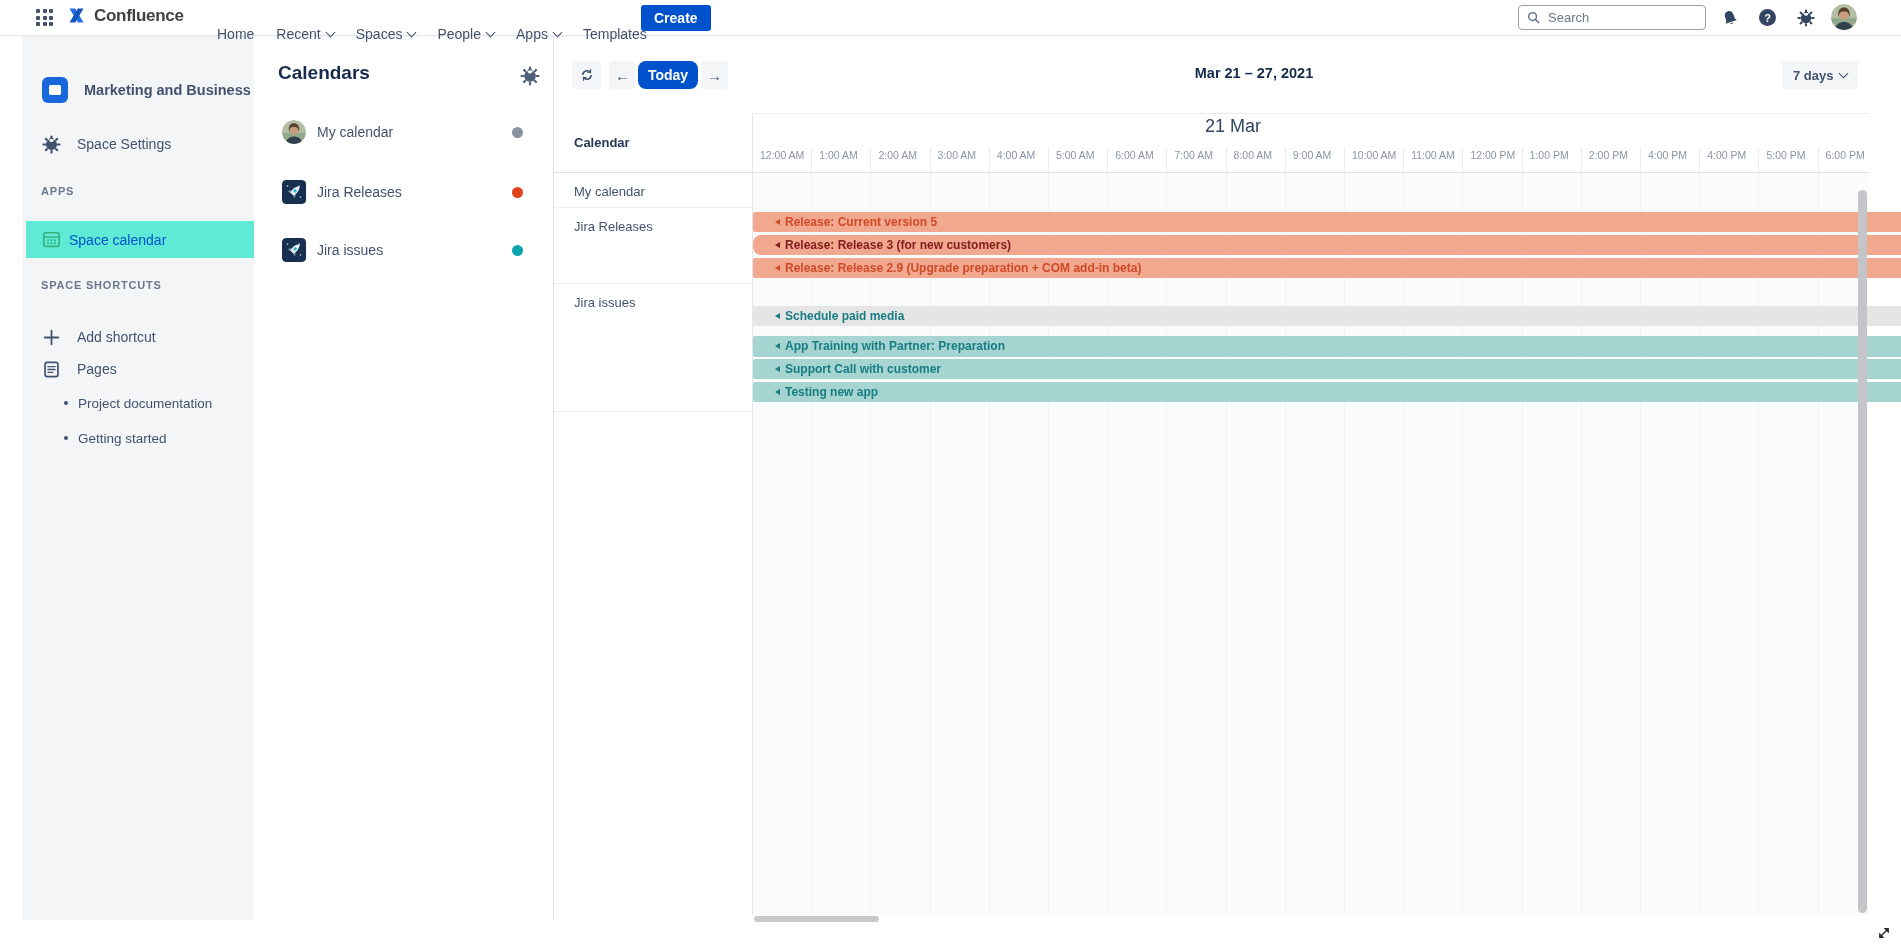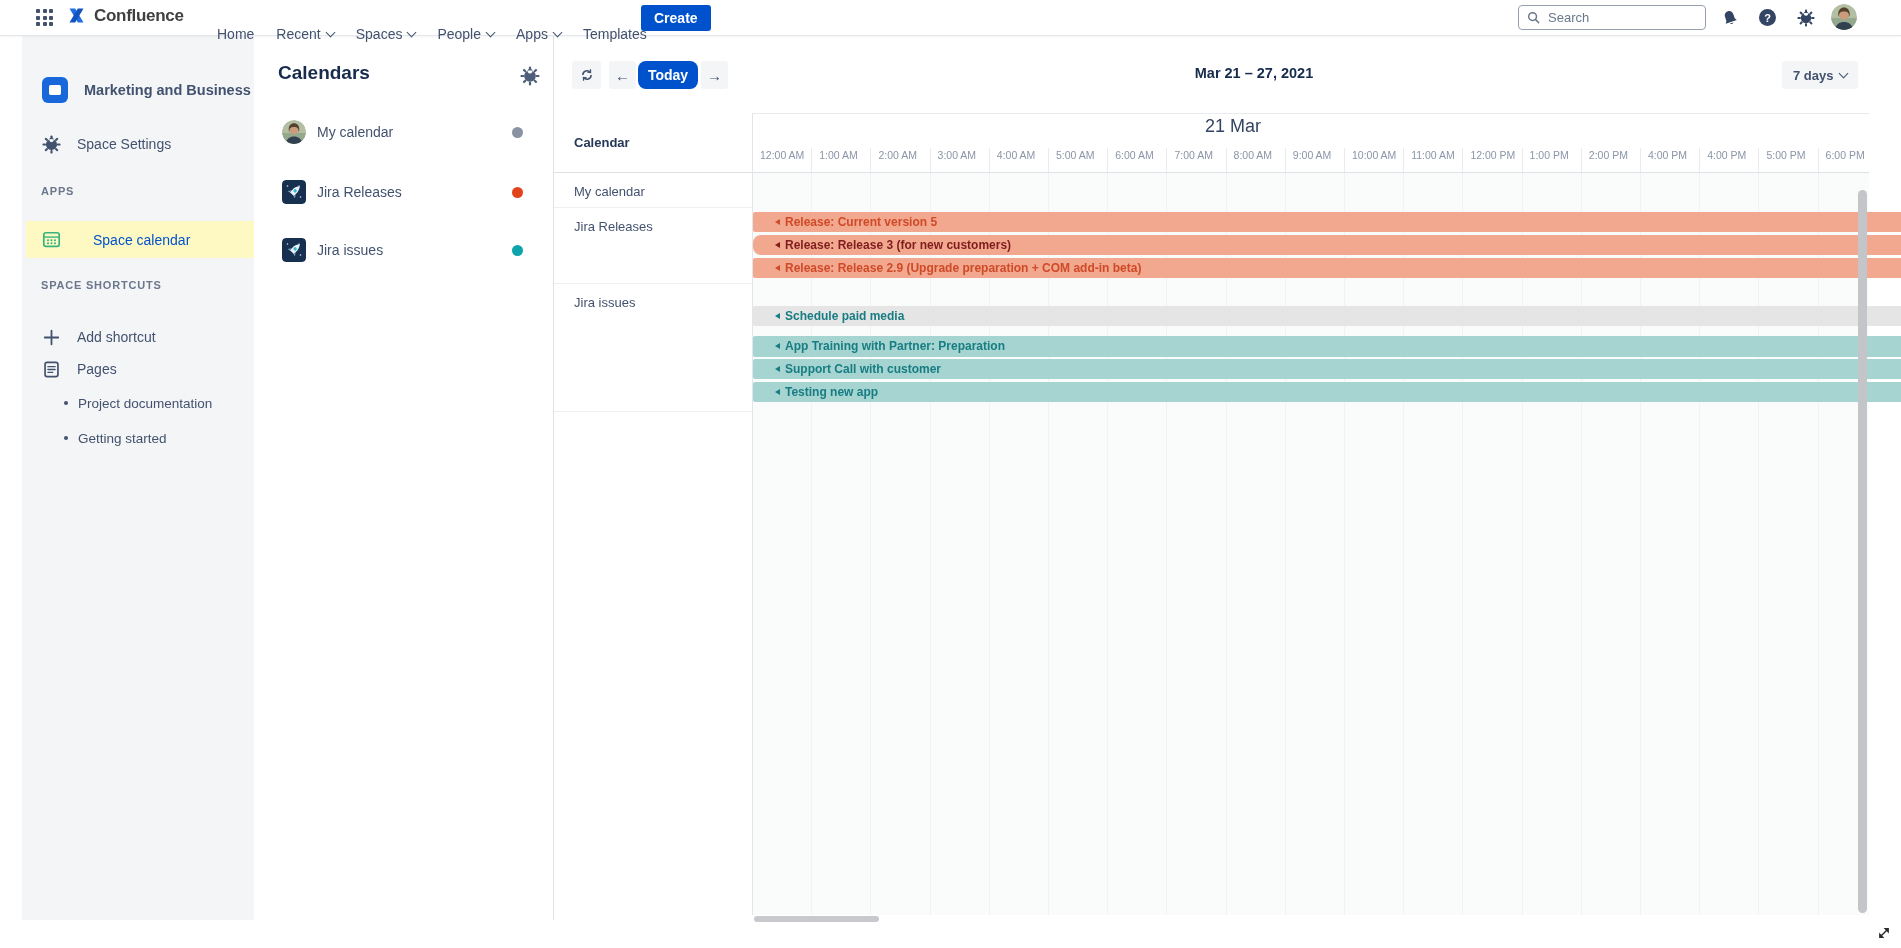--- a/index.html
+++ b/index.html
@@ -31,22 +31,22 @@
                display:flex;align-items:center;justify-content:center;}
   .nav-avatar{position:absolute;left:1831px;top:4px;width:26px;height:26px;border-radius:50%;overflow:hidden;cursor:pointer;}
 
   
   .sidebar{position:absolute;left:22px;top:35px;width:232px;height:885px;background:#f4f5f7;}
   .sb-row{position:absolute;display:flex;align-items:center;gap:16px;left:20px;cursor:pointer;}
   .sb-label{font-size:14px;color:#42526e;white-space:nowrap;}
   .space-tile{width:26px;height:26px;flex:none;}
   .space-name{font-size:14.5px;font-weight:600;color:#42526e;}
   .sb-section{position:absolute;left:19px;font-size:11px;font-weight:700;letter-spacing:.8px;color:#6b778c;}
-  .sb-active{position:absolute;left:4px;top:186px;width:228px;height:37px;background:#fef9c3;display:flex;
-             align-items:center;gap:32px;padding-left:16px;box-sizing:border-box;cursor:pointer;}
+  .sb-active{position:absolute;left:4px;top:186px;width:228px;height:37px;background:#5eead4;display:flex;
+             align-items:center;gap:8px;padding-left:16px;box-sizing:border-box;cursor:pointer;}
   .sb-active .sb-label{color:#0052cc;font-weight:500;}
   .bullet-row{position:absolute;left:42px;display:flex;align-items:center;gap:10px;cursor:pointer;}
   .bullet{width:4px;height:4px;border-radius:50%;background:#42526e;flex:none;}
   .bullet-label{font-size:13.5px;color:#42526e;white-space:nowrap;}
 
   
   .cal-panel{position:absolute;left:254px;top:35px;width:299px;height:885px;background:#fff;}
   .panel-title{position:absolute;left:24px;top:27px;font-size:19px;font-weight:600;color:#172b4d;}
   .panel-gear{position:absolute;left:266px;top:31px;width:20px;height:20px;cursor:pointer;}
   .cal-item{position:absolute;left:28px;width:250px;height:28px;display:flex;align-items:center;gap:11px;cursor:pointer;}

